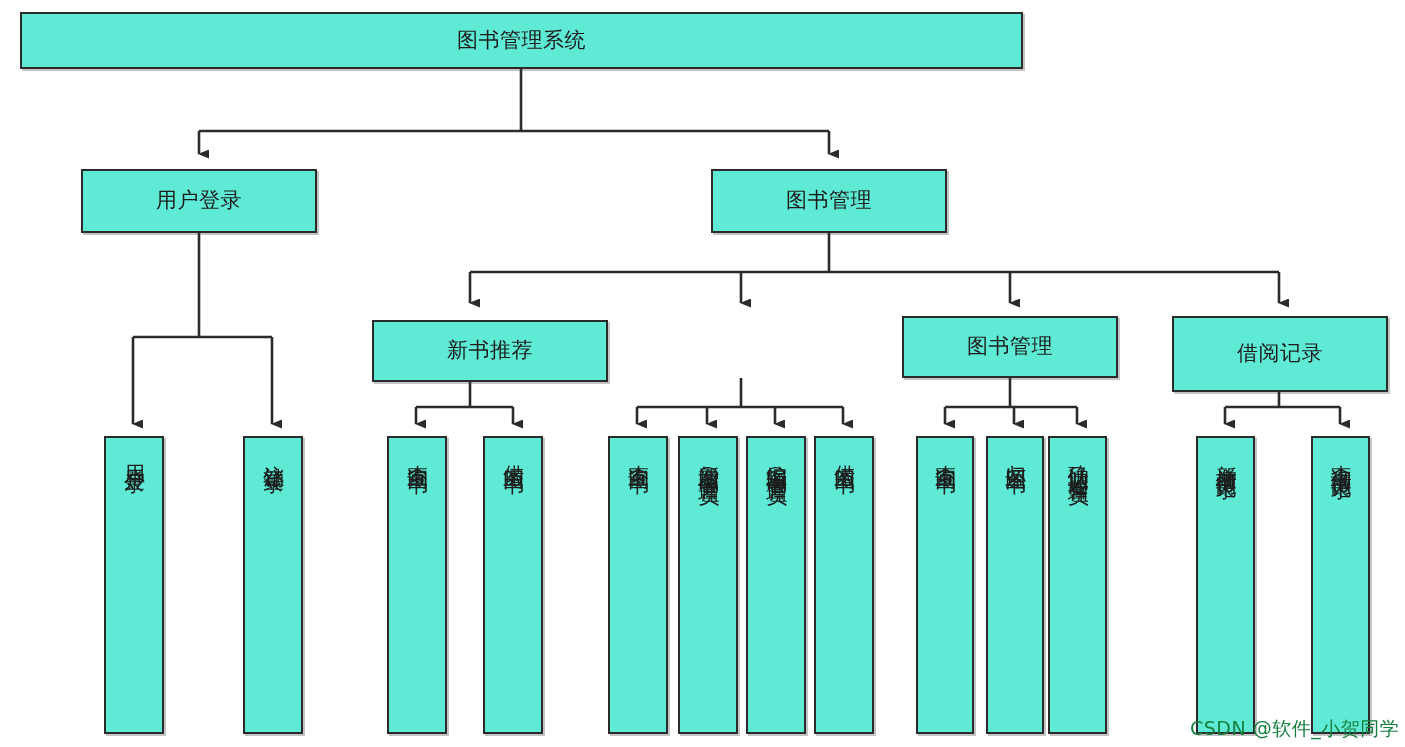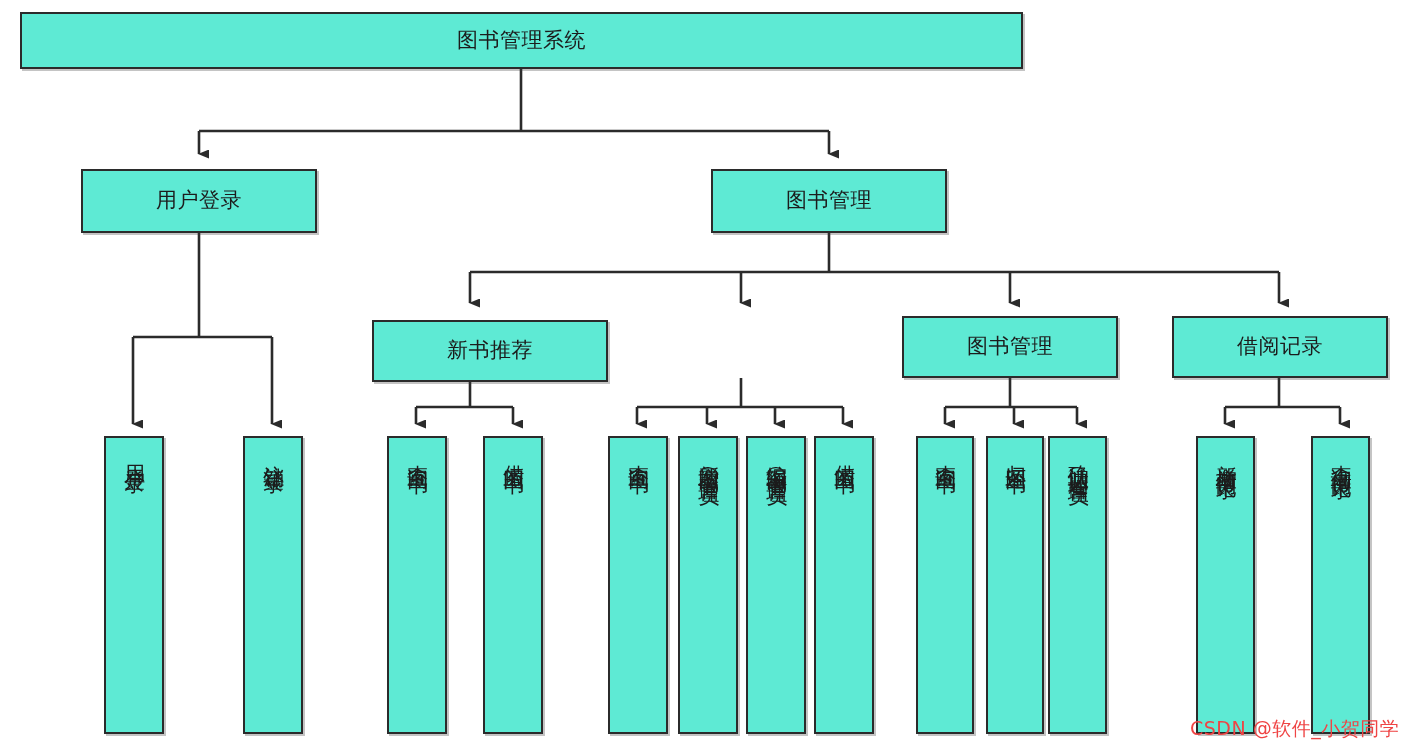--- a/index.html
+++ b/index.html
@@ -53,21 +53,21 @@
     -webkit-writing-mode: vertical-rl;
     letter-spacing: 3px;
     font-size: 21px;
     white-space: nowrap;
   }
   .watermark {
     position: absolute;
     left: 1190px;
     top: 716px;
     font-size: 19px;
-    color: #ef4444;
+    color: #15803d;
     letter-spacing: 0.5px;
     white-space: nowrap;
     pointer-events: none;
   }
 </style>
 </head>
 <body>
 
 <div id="diagram-root">
 
@@ -138,21 +138,21 @@
 
   <div class="node" style="left:362px; top:320px; width:236px; height:62px;margin-left:10px;">
     <span class="node-label">新书推荐</span>
   </div>
 
 
   <div class="node" style="left:902px; top:316px; width:216px; height:62px;">
     <span class="node-label">图书管理</span>
   </div>
 
-  <div class="node" style="left:1172px; top:316px; width:216px; height:62px;">
+  <div class="node" style="left:1172px; top:316px; width:216px; height:76px;">
     <span class="node-label">借阅记录</span>
   </div>
 
   <div class="node vertical" style="left:104px; top:436px; width:60px; height:298px;">
     <span class="node-label">用户登录</span>
   </div>
 
   <div class="node vertical" style="left:243px; top:436px; width:60px; height:298px;">
     <span class="node-label">注销登录</span>
   </div>

